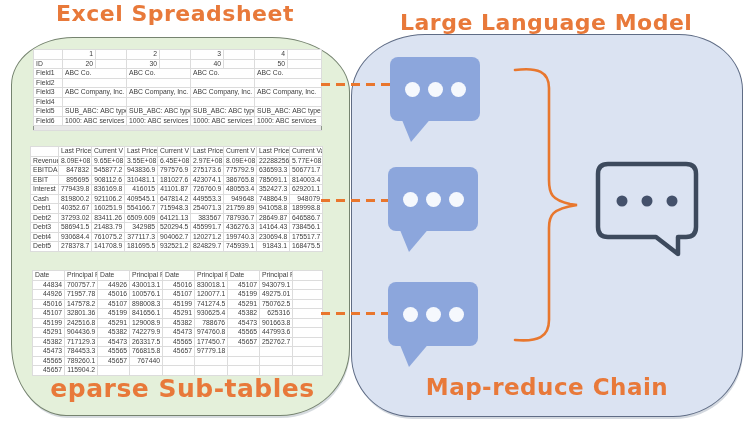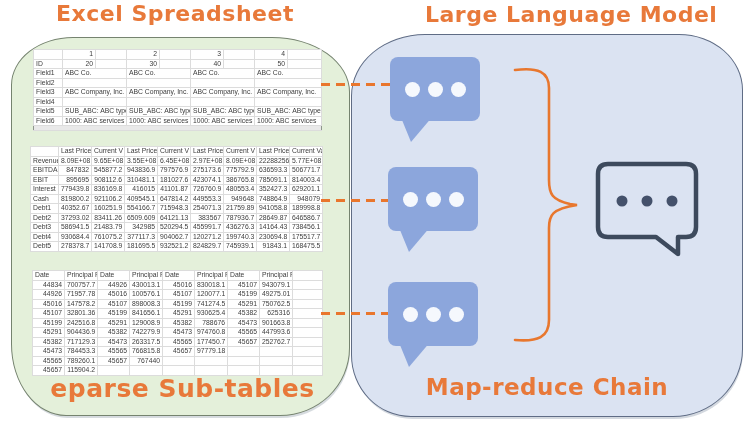--- a/index.html
+++ b/index.html
@@ -12,21 +12,21 @@
     border:1.5px solid #75836F;border-radius:62px 78px 70px 55px / 48px 55px 68px 72px;
     box-shadow:1px 3px 0 -1px rgba(120,135,150,.30);}
   #blue-blob{left:351px;top:34px;width:390px;height:381px;background:#DBE3F2;
     border:1.5px solid #5F6C85;border-radius:74px 64px 70px 60px / 62px 56px 68px 62px;
     box-shadow:1px 3px 0 -1px rgba(110,125,150,.30);}
 
   
   .hand{position:absolute;font-family:"DejaVu Sans",sans-serif;font-weight:bold;
         color:#E8793A;text-align:center;letter-spacing:.5px;white-space:nowrap;}
   #excel-title{left:30px;top:1px;width:290px;font-size:22px;}
-  #llm-title{left:400px;top:2px;width:280px;font-size:22px;margin-left:25px;}
+  #llm-title{left:400px;top:10px;width:280px;font-size:22px;}
   #eparse-caption{left:40px;top:374px;width:285px;font-size:25px;}
   #mapreduce-caption{left:422px;top:374px;width:250px;font-size:23px;}
 
   
   .xtable{position:absolute;border-collapse:collapse;table-layout:fixed;background:#ffffff;
     border:1px solid #8F968D;font-size:6.8px;color:#3C3C3C;}
   .xtable td{border:1px solid #DCDCDC;padding:0 2px;height:8.4px;line-height:8.5px;
     white-space:nowrap;overflow:hidden;font-family:"Liberation Sans",sans-serif;}
   .xtable .r{text-align:right;}
   .xtable .l{text-align:left;}

